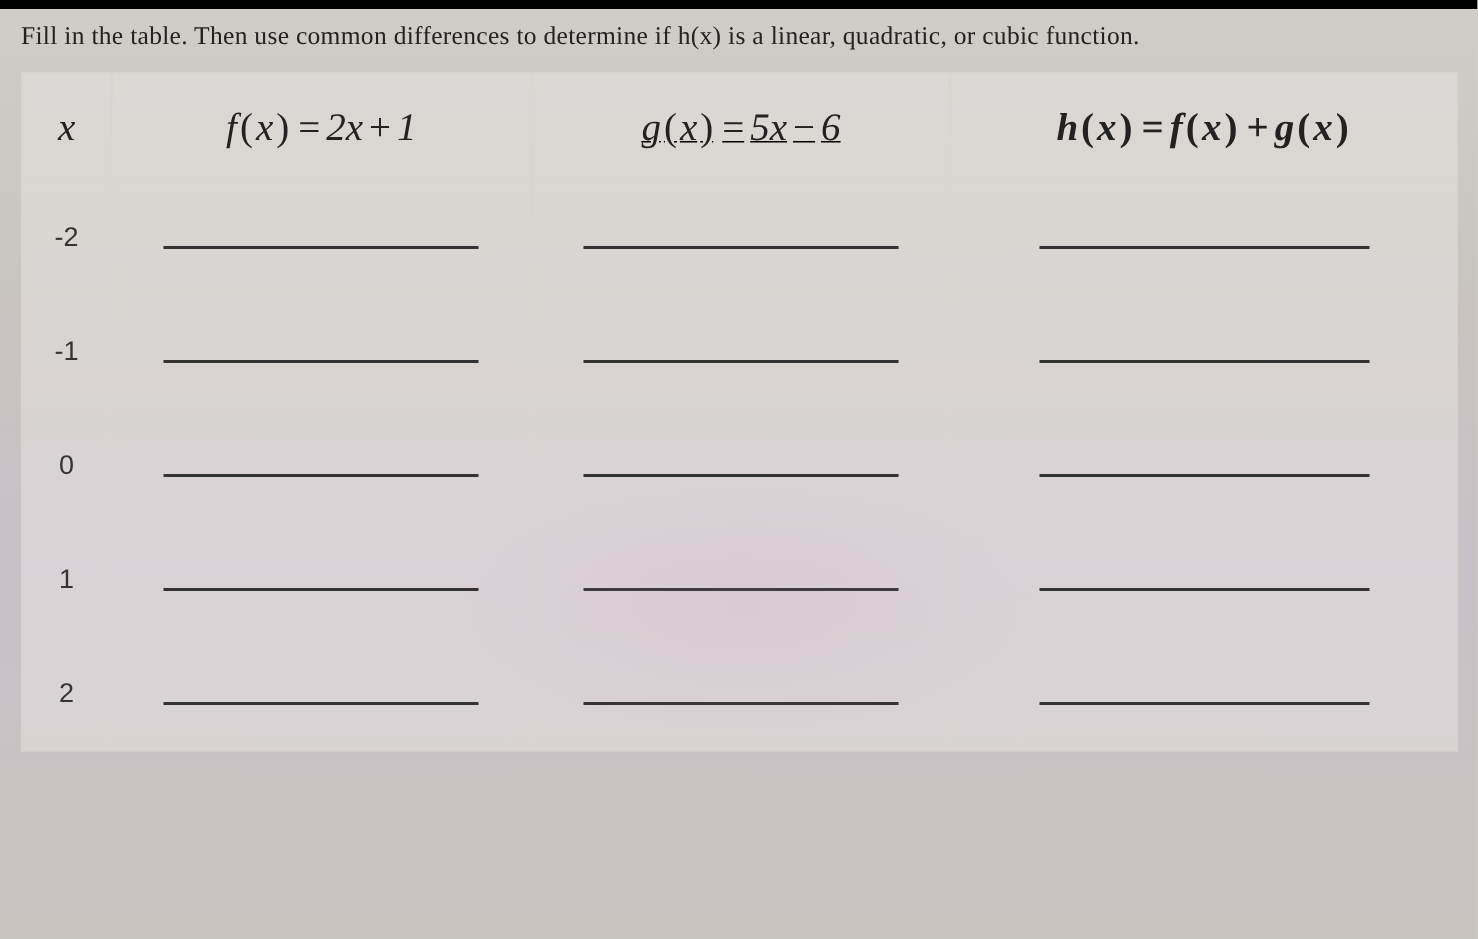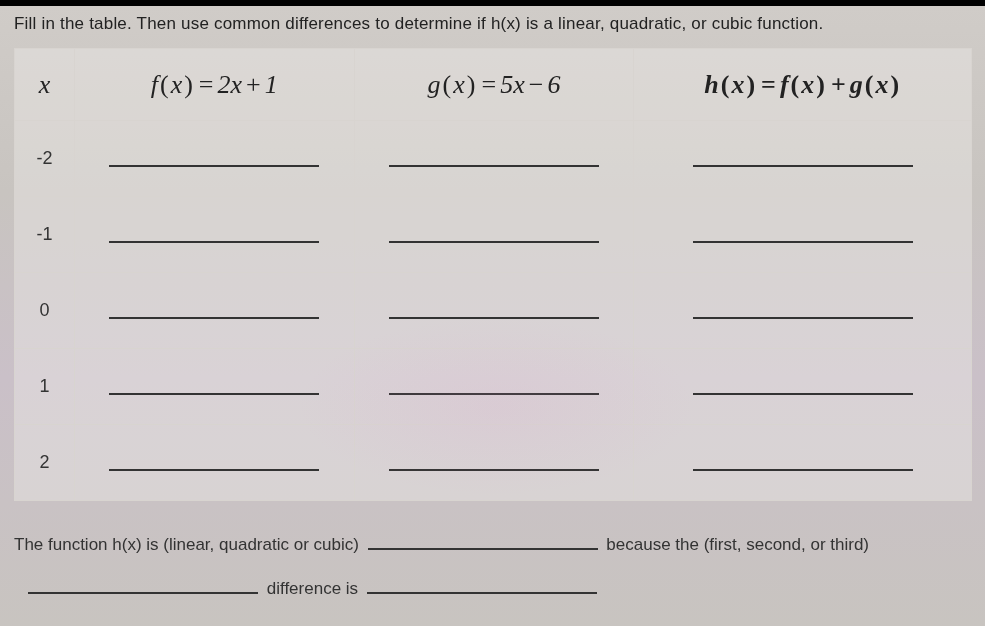--- a/index.html
+++ b/index.html
@@ -30,41 +30,42 @@
     width: 400px;
     height: 180px;
     background: radial-gradient(ellipse, rgba(220,150,200,0.12) 0%, transparent 70%);
     pointer-events: none;
   }
   .instr {
     font-size: 17px;
     color: #222;
     margin-bottom: 14px;
     letter-spacing: 0.2px;
+    font-family: Liberation Serif, serif;
   }
   table {
     border-collapse: collapse;
     width: 958px;
     background: rgba(240,238,235,0.4);
   }
   th, td {
     border: 1px solid #d8d4d0;
     text-align: center;
     vertical-align: middle;
   }
   th {
     height: 72px;
     font-weight: normal;
   }
   td {
     height: 76px;
   }
   .col-x { width: 60px; font-size: 18px; color: #333; }
   .col-f { width: 280px; }
-  .col-g { width: 280px; }
+  .col-g { width: 280px; text-decoration: underline; }
   .col-h { width: 338px; font-weight: bold; }
   .math {
     font-family: "Times New Roman", serif;
     font-size: 26px;
     font-style: italic;
     color: #222;
   }
   .math .paren { font-style: normal; padding: 0 2px; }
   .math .op { font-style: normal; padding: 0 4px; }
   .blank {
@@ -142,25 +143,14 @@
     </tr>
     <tr>
       <td class="col-x">2</td>
       <td><span class="blank"></span></td>
       <td><span class="blank"></span></td>
       <td><span class="blank blank-h"></span></td>
     </tr>
   </tbody>
     </table>
 
-  <div class="sentence">
-    <span>The function h(x) is (linear, quadratic or cubic)</span>
-    <span class="ublank ub1"></span>
-    <span>because the (first, second, or third)</span>
-    <br>
-    <span class="row2">
-      <span class="ublank ub2"></span>
-      <span>difference is</span>
-      <span class="ublank ub3"></span>
-    </span>
-  </div>
 
 </div>
 
 </body></html>

